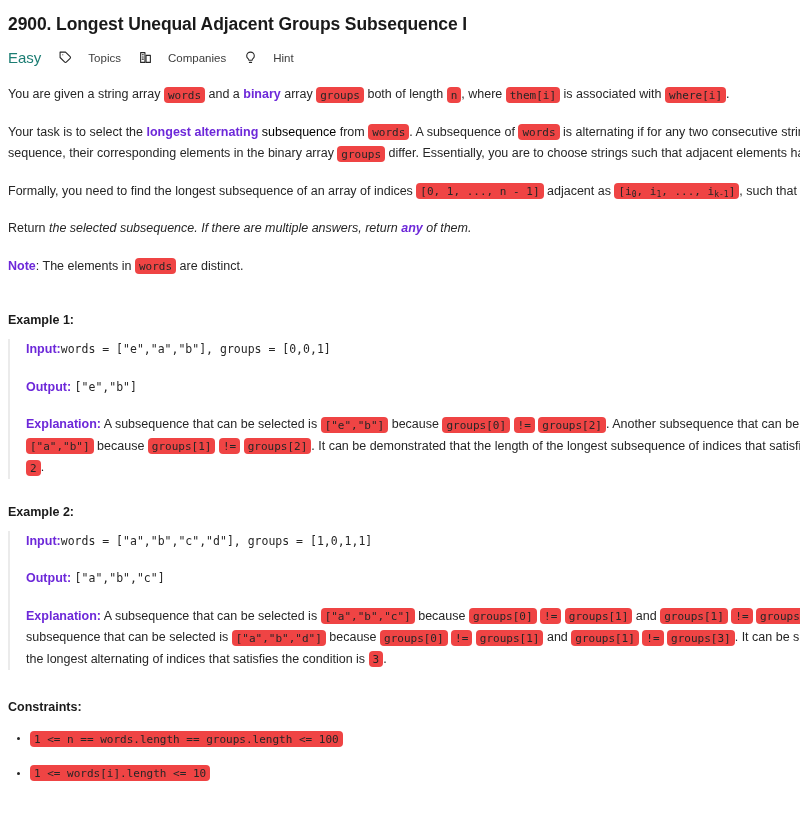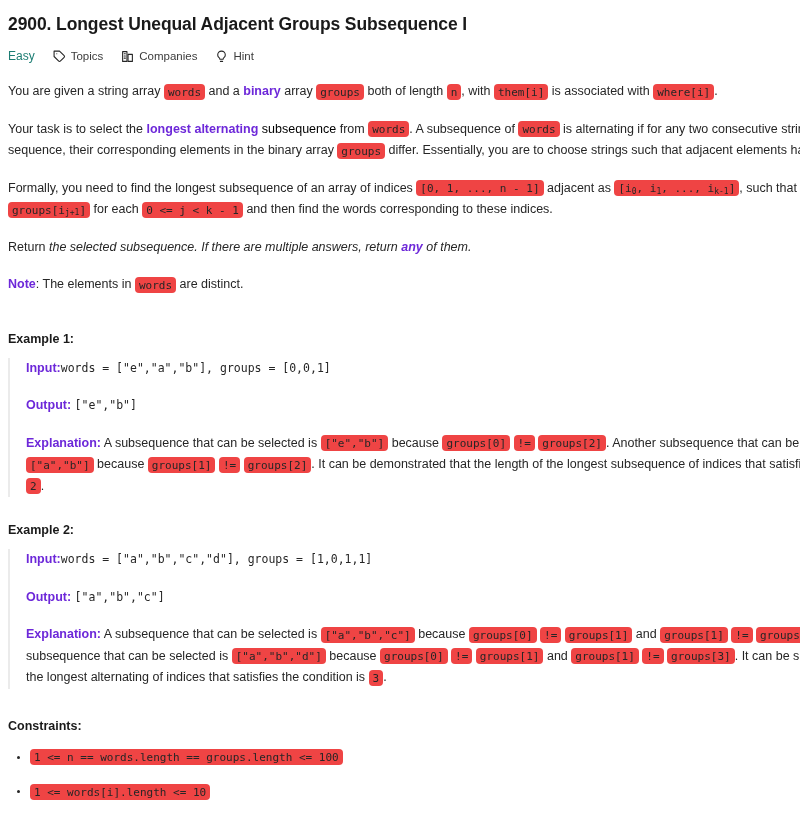--- a/index.html
+++ b/index.html
@@ -32,28 +32,28 @@
 
   .meta-bar {
     display: flex;
     align-items: center;
     gap: 18px;
     margin: 14px 0 0 0;
     font-size: 11.5px;
   }
   .meta-item {
     display: flex;
-    align-items: flex-start;
-    gap: 5px;
+    align-items: center;
+    gap: 16px;
     color: #3c3c3c;
     white-space: nowrap;
   }
   .difficulty {
     color: #1c7d73;
-    font-size: 12px;
+    font-size: 15px;
     white-space: nowrap;
   }
   .meta-icon {
     display: inline-flex;
     align-items: center;
     justify-content: center;
     width: 13px;
     height: 13px;
     flex: 0 0 13px;
   }
@@ -180,39 +180,36 @@
           <line x1="10" y1="21" x2="14" y2="21"></line>
         </svg>
       </span>
       <span>Hint</span>
     </span>
   </div>
 
   <div class="content">
 
     <p class="para nowrap-line">
-      <span>You are given a string array </span><code>words</code><span> and a </span><b>binary</b><span> array </span><code>groups</code><span> both of length </span><code>n</code><span>, with </span><code>them[i]</code><span> is associated with </span><code>where[i]</code><span>.</span>
+      <span>You are given a string array </span><code>words</code><span> and a </span><b>binary</b><span> array </span><code>groups</code><span> both of length </span><code>n</code><span>, where </span><code>them[i]</code><span> is associated with </span><code>where[i]</code><span>.</span>
     </p>
 
     <p class="para">
       <span class="nowrap-line">
         <span>Your task is to select the </span><b>longest alternating</b><span> </span><a class="link" href="#">subsequence</a><span> from </span><code>words</code><span>. A subsequence of </span><code>words</code><span> is alternating if for any two consecutive strings in the</span>
       </span><br>
       <span class="nowrap-line">
         <span>sequence, their corresponding elements in the binary array </span><code>groups</code><span> differ. Essentially, you are to choose strings such that adjacent elements have non-</span>
       </span><br>
     </p>
 
     <p class="para">
       <span class="nowrap-line">
         <span>Formally, you need to find the longest subsequence of an array of indices </span><code>[0, 1, ..., n - 1]</code><span> adjacent as </span><code><span>[i</span><sub>0</sub><span>, i</span><sub>1</sub><span>, ..., i</span><sub>k-1</sub><span>]</span></code><span>, such that </span><code>groups[i</code>
       </span><br>
-      <span class="nowrap-line">
-        <code><span>groups[i</span><sub>j+1</sub><span>]</span></code><span> for each </span><code>0 &lt;= j &lt; k - 1</code><span> and then find the words corresponding to these indices.</span>
-      </span>
     </p>
 
     <p class="para nowrap-line">
       <span>Return </span><i><span>the selected subsequence. If there are multiple answers, return </span><b>any</b><span> of them.</span></i>
     </p>
 
     <p class="para nowrap-line">
       <b>Note</b><span>: The elements in </span><code>words</code><span> are distinct.</span>
     </p>
 

